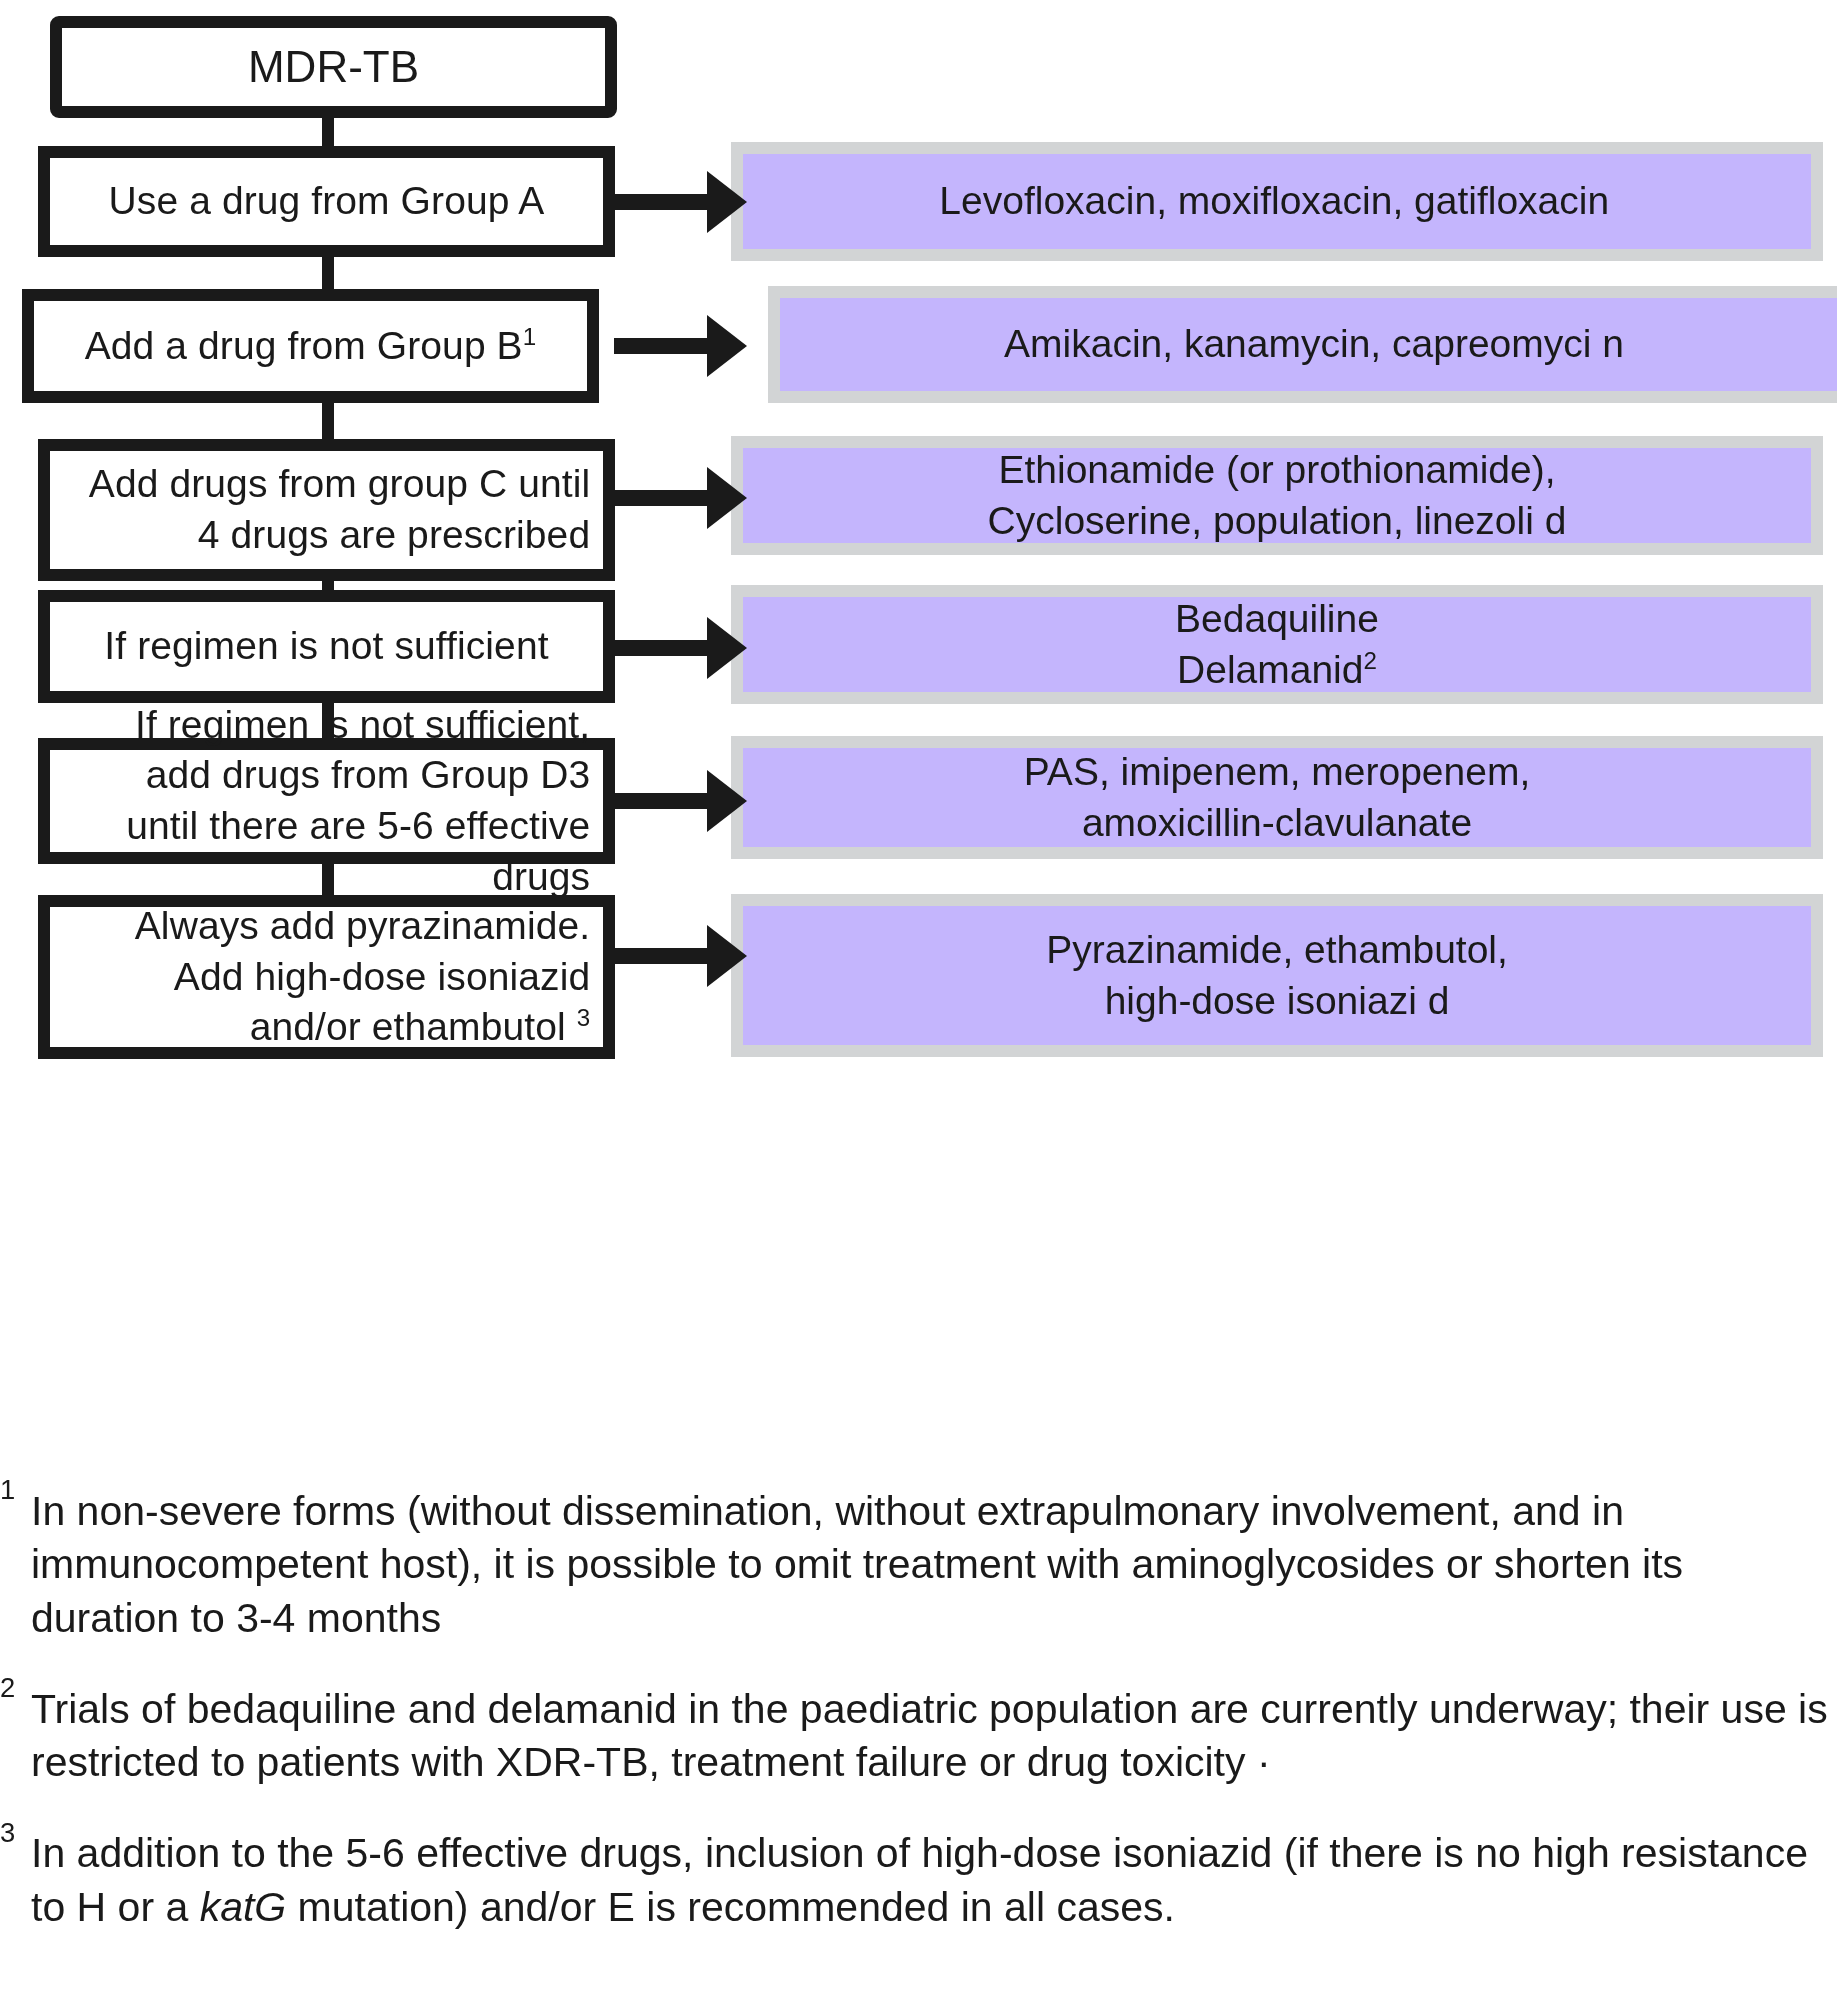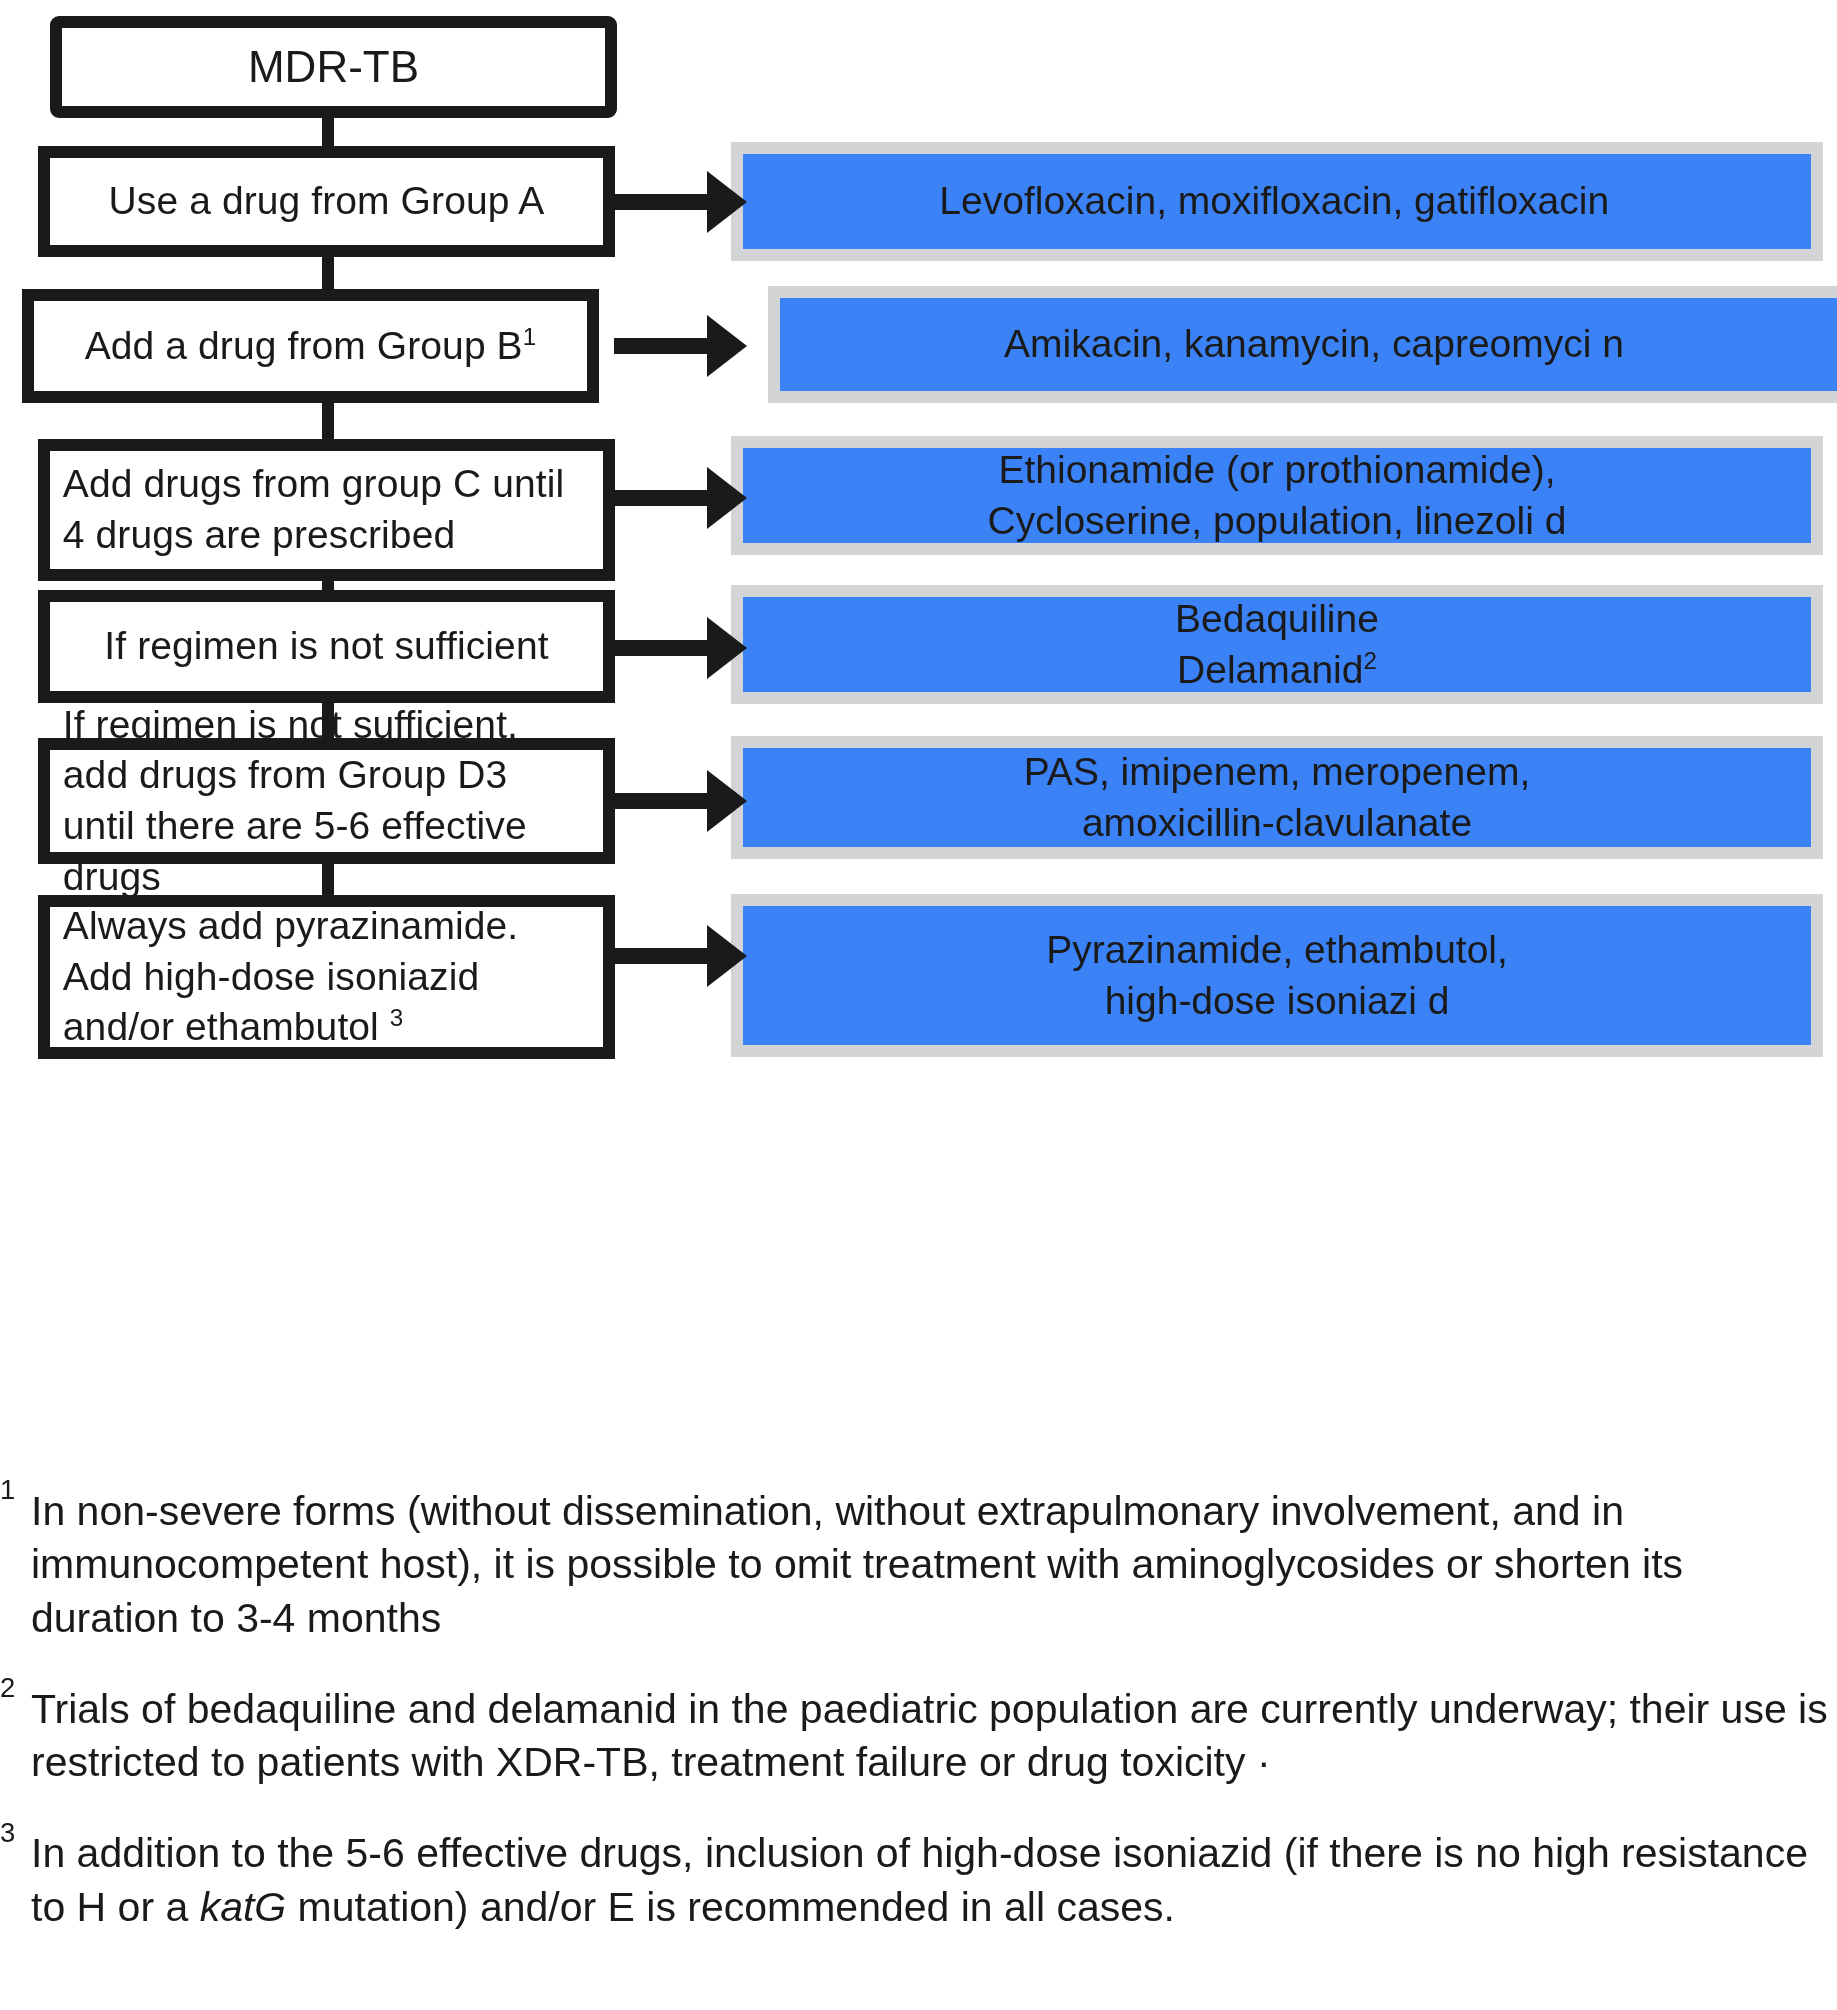--- a/index.html
+++ b/index.html
@@ -27,21 +27,21 @@
 
   
   .lbox {
     position: absolute;
     box-sizing: border-box;
     background: #ffffff;
     border: 12px solid #1a1a1a;
     display: flex;
     align-items: center;
     justify-content: center;
-    text-align: left;
+    text-align: right;
     z-index: 3;
   }
   .lbox .txt {
     font-size: 39px;
     line-height: 1.30;
     letter-spacing: 0.1px;
     padding: 0 12.8px;
   }
 
   
@@ -58,21 +58,21 @@
   }
   .startbox .txt {
     font-size: 44px;
     line-height: 1.2;
   }
 
   
   .rbox {
     position: absolute;
     box-sizing: border-box;
-    background: #3b82f6;
+    background: #c4b5fd;
     border: 12px solid #d2d4d5;
     display: flex;
     align-items: center;
     justify-content: center;
     text-align: center;
     z-index: 2;
   }
   .rbox .txt {
     font-size: 39px;
     line-height: 1.30;

